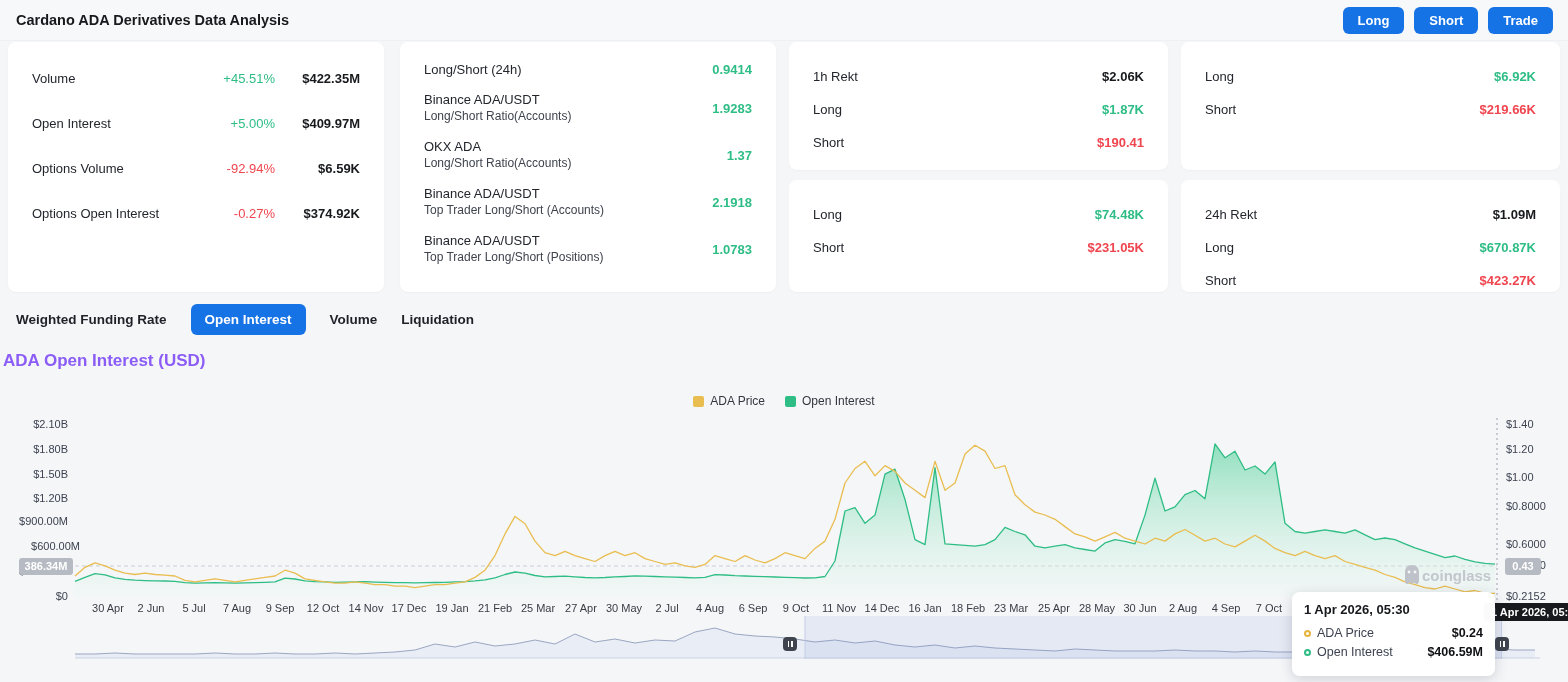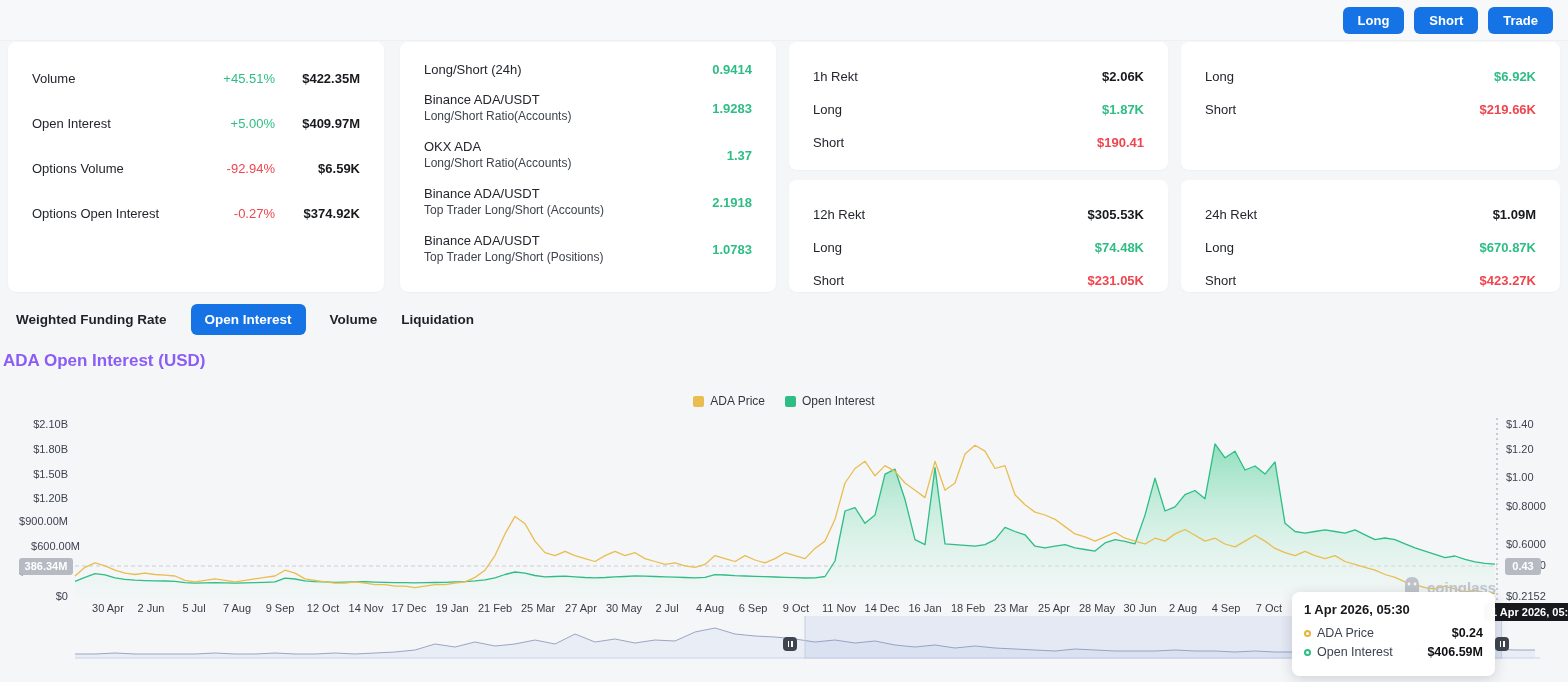--- a/index.html
+++ b/index.html
@@ -51,37 +51,38 @@
   .yaxis-label { position:absolute; font-size:11px; color:#3c4250; white-space:nowrap; }
   .yaxis-label.left { width:68px; text-align:right; }
   .xtick { position:absolute; top:602px; font-size:11px; color:#383c44; font-weight:500; transform:translateX(-50%); white-space:nowrap; }
 
   .val-badge { position:absolute; background:#b6bac2; color:#fff; font-size:11px; font-weight:600; border-radius:3px; height:17px; line-height:17px; text-align:center; }
   .badge-oi { left:19px; top:558px; width:54px; }
   .badge-price { left:1505px; top:558px; width:36px; }
 
   .crosshair-date { position:absolute; left:1484px; top:603px; background:#17191d; color:#fff; font-size:11px; font-weight:600; padding:3px 7px; border-radius:3px; white-space:nowrap; }
 
-  .watermark { position:absolute; left:1402px; top:576px; display:flex; align-items:center; gap:5px; color:#c3c7cd; font-size:15px; font-weight:700; }
+  .watermark { position:absolute; left:1402px; top:564px; display:flex; align-items:center; color:#c3c7cd; font-size:15px; font-weight:700; }
 
   .tooltip { position:absolute; left:1292px; top:592px; width:203px; height:84px; background:rgba(255,255,255,0.98); border-radius:8px; box-shadow:0 3px 14px rgba(30,40,60,0.18); padding:10px 12px; z-index:5; }
   .tooltip-title { font-size:13px; font-weight:600; color:#17191d; margin-bottom:9px; }
   .tooltip-row { display:flex; align-items:center; font-size:12.5px; color:#3c4250; margin-bottom:5px; }
   .tooltip-dot { width:7px; height:7px; border-radius:50%; background:#fff; border:2px solid #999; margin-right:6px; }
   .tooltip-value { margin-left:auto; font-weight:700; color:#101114; }
 
   .nav-handle { position:absolute; width:14px; height:14px; border-radius:4px; background:#3f444e; top:637px; display:flex; align-items:center; justify-content:center; gap:2px; cursor:ew-resize; z-index:4; }
   .nav-handle i { display:block; width:1.5px; height:6px; background:#fff; }
 </style>
 </head>
 <body>
 
 <div class="app">
 
   <div class="header">
+    <div class="page-title">Cardano ADA Derivatives Data Analysis</div>
     <div class="header-buttons" id="header-buttons">
         <button class="hbtn">Long</button>
         <button class="hbtn">Short</button>
         <button class="hbtn">Trade</button>
       </div>
   </div>
 
   <div class="card stats-card" id="stats-card">
       <div class="stat-row">
         <span class="stat-label">Volume</span>
@@ -149,24 +150,20 @@
         <div class="rekt-row">
           <span class="rekt-label">Long</span>
           <span class="rekt-value green">$1.87K</span>
         </div>
         <div class="rekt-row">
           <span class="rekt-label">Short</span>
           <span class="rekt-value red">$190.41</span>
         </div>
       </div>
       <div class="card rekt-card" style="left: 789px; top: 180px; height: 112px; position: absolute;">
-        <div class="rekt-row">
-          <span class="rekt-label">12h Rekt</span>
-          <span class="rekt-value">$305.53K</span>
-        </div>
         <div class="rekt-row">
           <span class="rekt-label">Long</span>
           <span class="rekt-value green">$74.48K</span>
         </div>
         <div class="rekt-row">
           <span class="rekt-label">Short</span>
           <span class="rekt-value red">$231.05K</span>
         </div>
       </div>
     </div>

